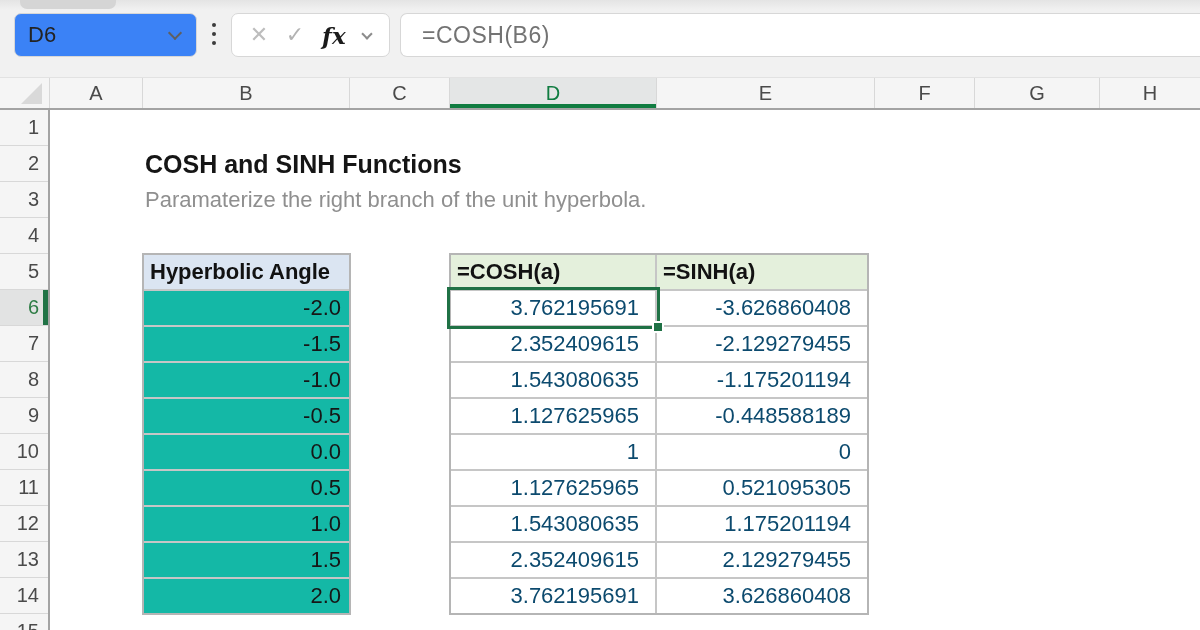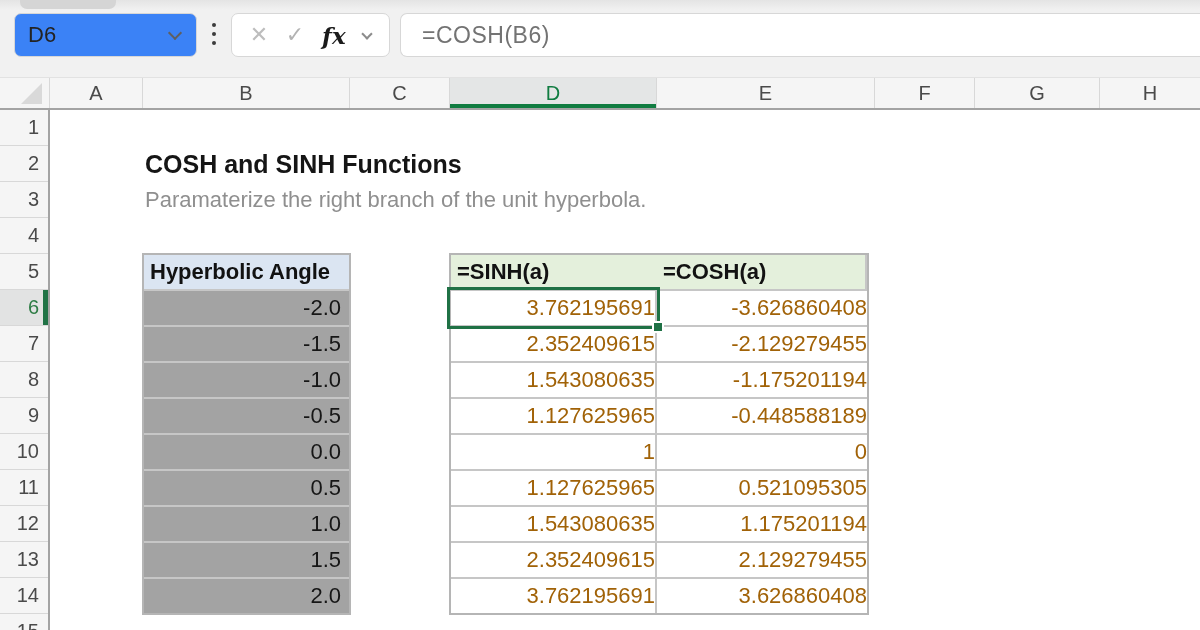--- a/index.html
+++ b/index.html
@@ -58,33 +58,33 @@
 
   
   .canvas { position:absolute; left:50px; top:110px; width:1150px; height:520px;
             background:#fff; overflow:hidden; }
   .title    { position:absolute; left:95px; top:36px; height:36px; line-height:36px;
               font-size:25px; font-weight:bold; color:#151515; white-space:nowrap; }
   .subtitle { position:absolute; left:95px; top:72px; height:36px; line-height:36px;
               font-size:22px; color:#8f8f8f; white-space:nowrap; }
 
   .angle-tbl { position:absolute; left:92px; top:143px; width:209px;
-               border:2px solid #b5b5b5; background:#a3a3a3; }
+               border:2px solid #b5b5b5; background:#14b8a6; }
   .angle-tbl .hdr { height:34px; background:#dbe5f2; display:flex; align-items:center;
                     padding-left:6px; font-size:22px; font-weight:bold; color:#121212; }
   .angle-tbl .cell { height:36px; border-top:2px solid #c6c6c6; display:flex; align-items:center;
                      justify-content:flex-end; padding-right:8px; font-size:22px; color:#161616; }
 
   .result-tbl { position:absolute; left:399px; top:143px; width:420px;
                 border:2px solid #b5b5b5; background:#fff;
                 display:grid; grid-template-columns:206px 1fr; }
   .result-tbl .hdr { height:34px; background:#e4f0dc; display:flex; align-items:center;
                      padding-left:6px; font-size:22px; font-weight:bold; color:#121212; }
   .result-tbl .cell { height:36px; border-top:2px solid #c6c6c6; display:flex; align-items:center;
-                      justify-content:flex-end; padding-right:0; font-size:22px; color:#a16207; }
+                      justify-content:flex-end; padding-right:16px; font-size:22px; color:#0c4a6e; }
   .result-tbl .col-d { border-right:2px solid #c6c6c6; }
 
   .selection { position:absolute; left:397px; top:177px; width:213px; height:42px;
                border:3px solid #1f7145; z-index:4; }
   .fill-handle { position:absolute; right:-7px; bottom:-7px; width:12px; height:12px;
                  background:#1f7145; border:2px solid #fff; }
 </style>
 </head>
 <body>
 
@@ -160,22 +160,22 @@
       <div class="cell">-1.0</div>
       <div class="cell">-0.5</div>
       <div class="cell">0.0</div>
       <div class="cell">0.5</div>
       <div class="cell">1.0</div>
       <div class="cell">1.5</div>
       <div class="cell">2.0</div>
     </div>
 
     <div class="result-tbl">
+      <div class="hdr col-d">=COSH(a)</div>
       <div class="hdr">=SINH(a)</div>
-      <div class="hdr col-d">=COSH(a)</div>
 
       <div class="cell col-d">3.762195691</div>
       <div class="cell">-3.626860408</div>
       <div class="cell col-d">2.352409615</div>
       <div class="cell">-2.129279455</div>
       <div class="cell col-d">1.543080635</div>
       <div class="cell">-1.175201194</div>
       <div class="cell col-d">1.127625965</div>
       <div class="cell">-0.448588189</div>
       <div class="cell col-d">1</div>

